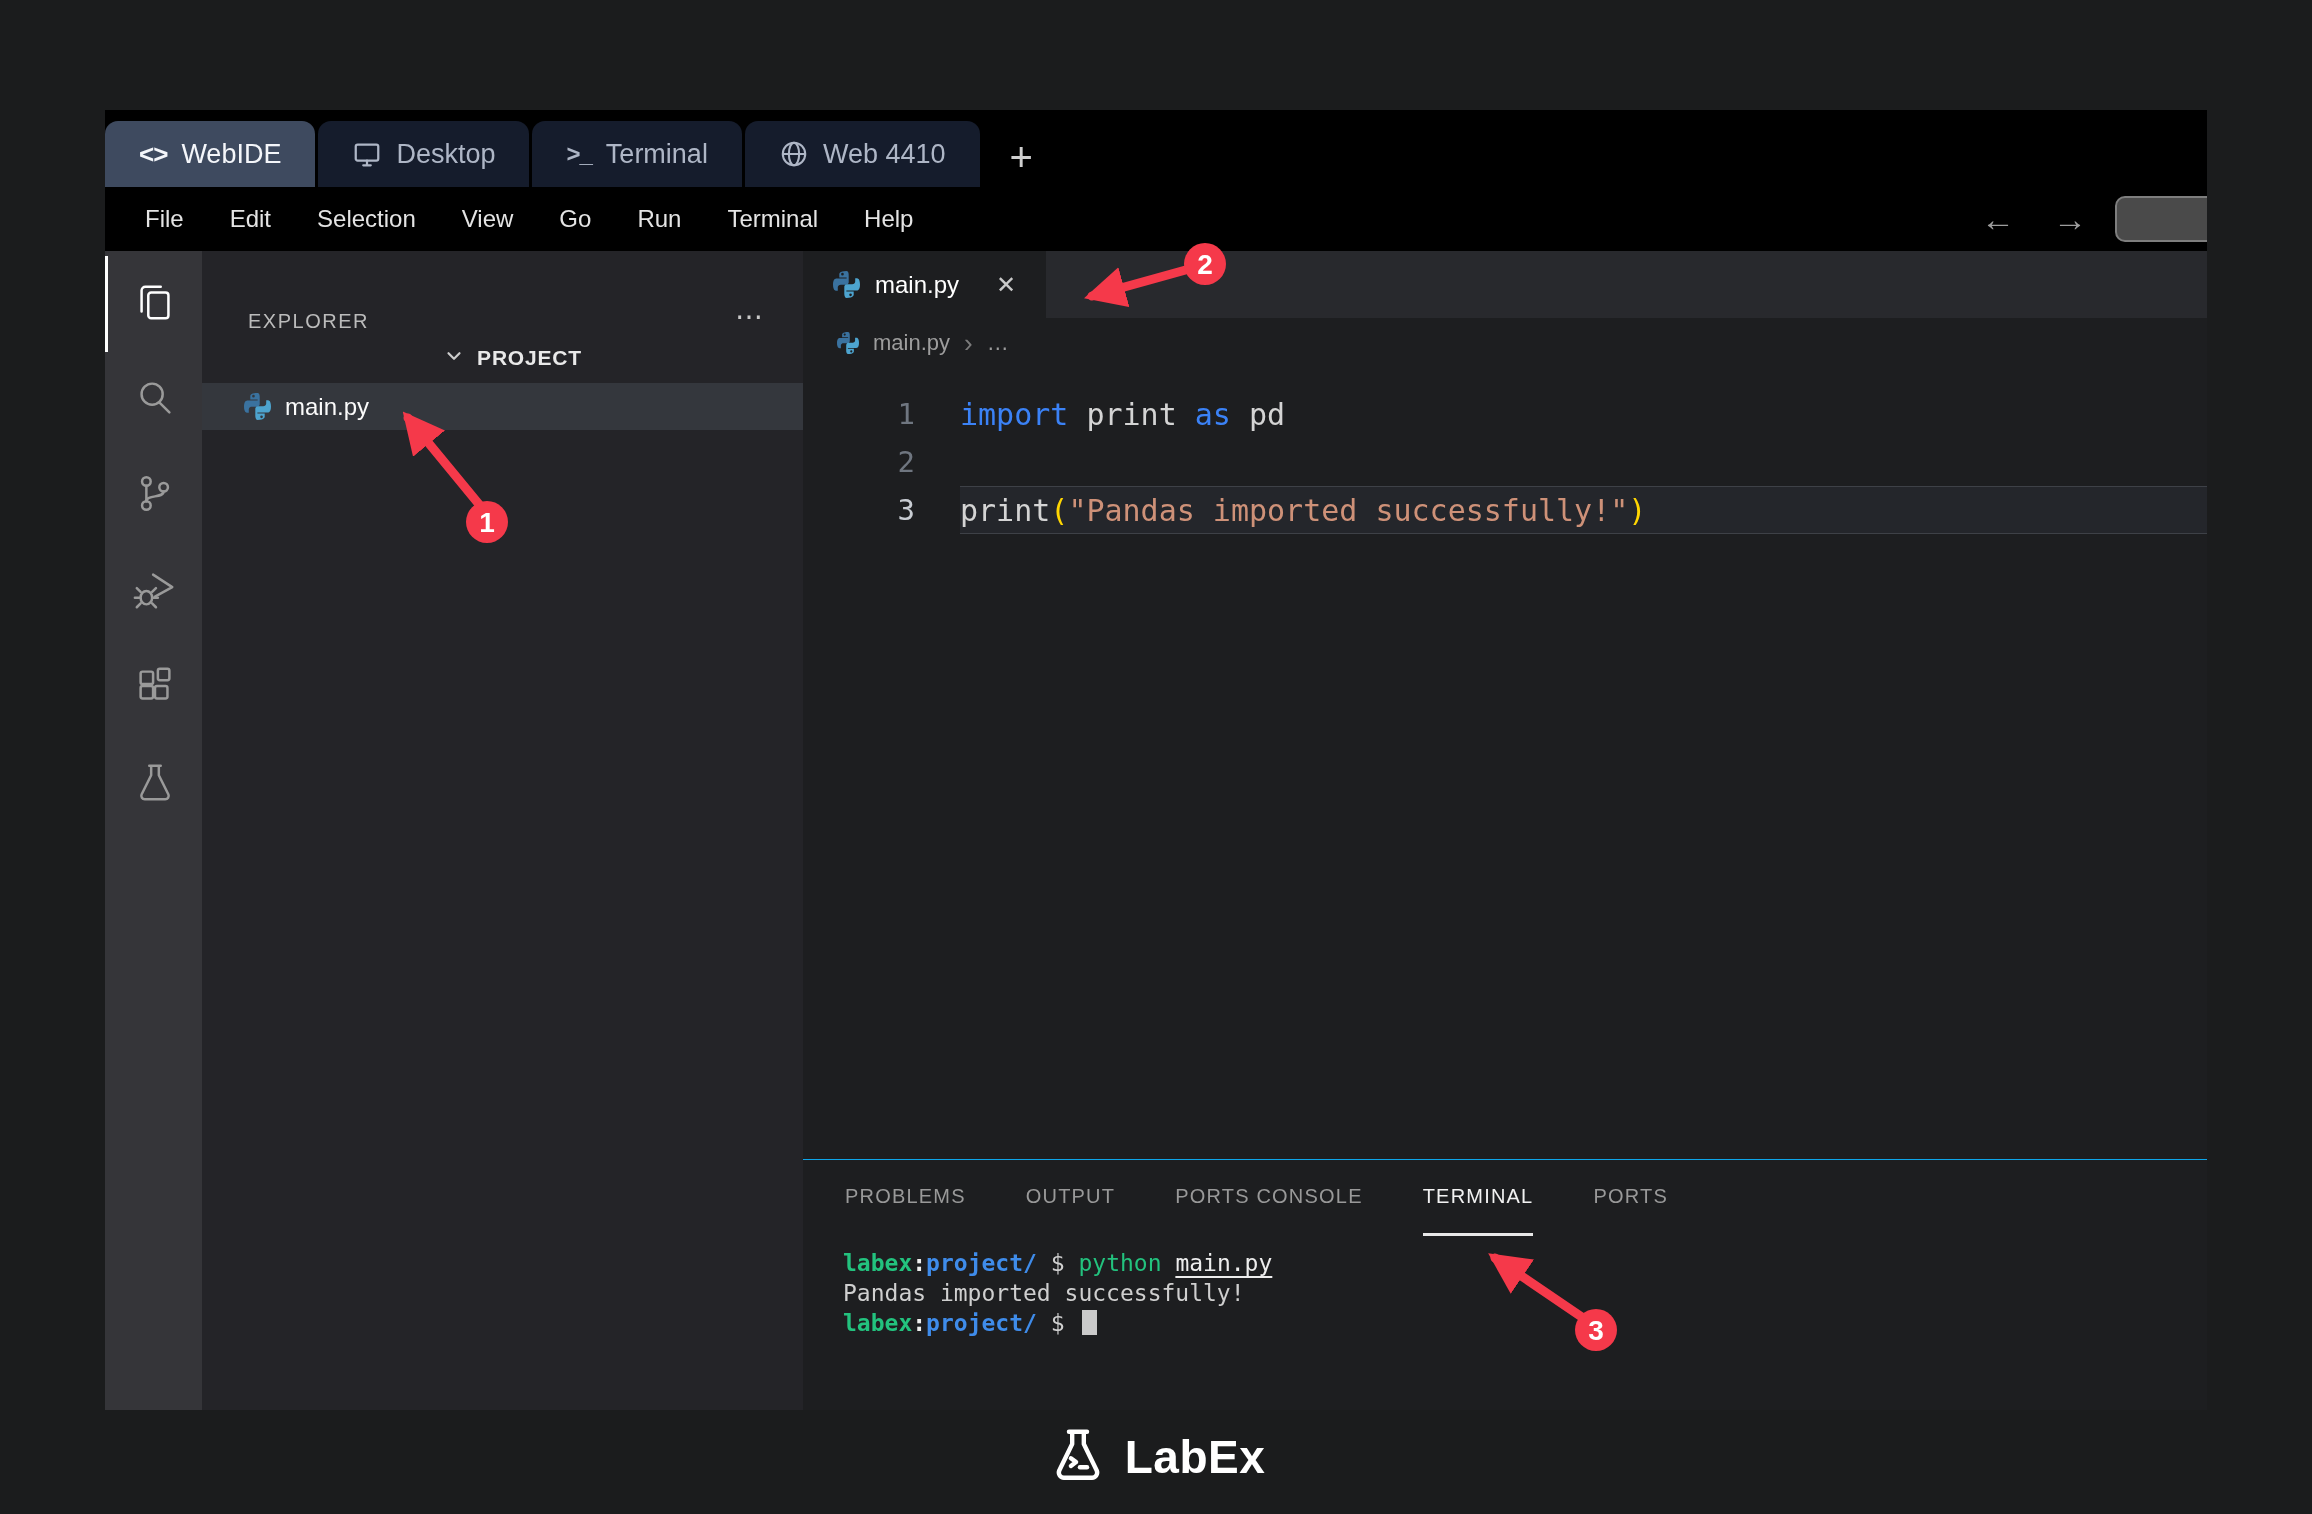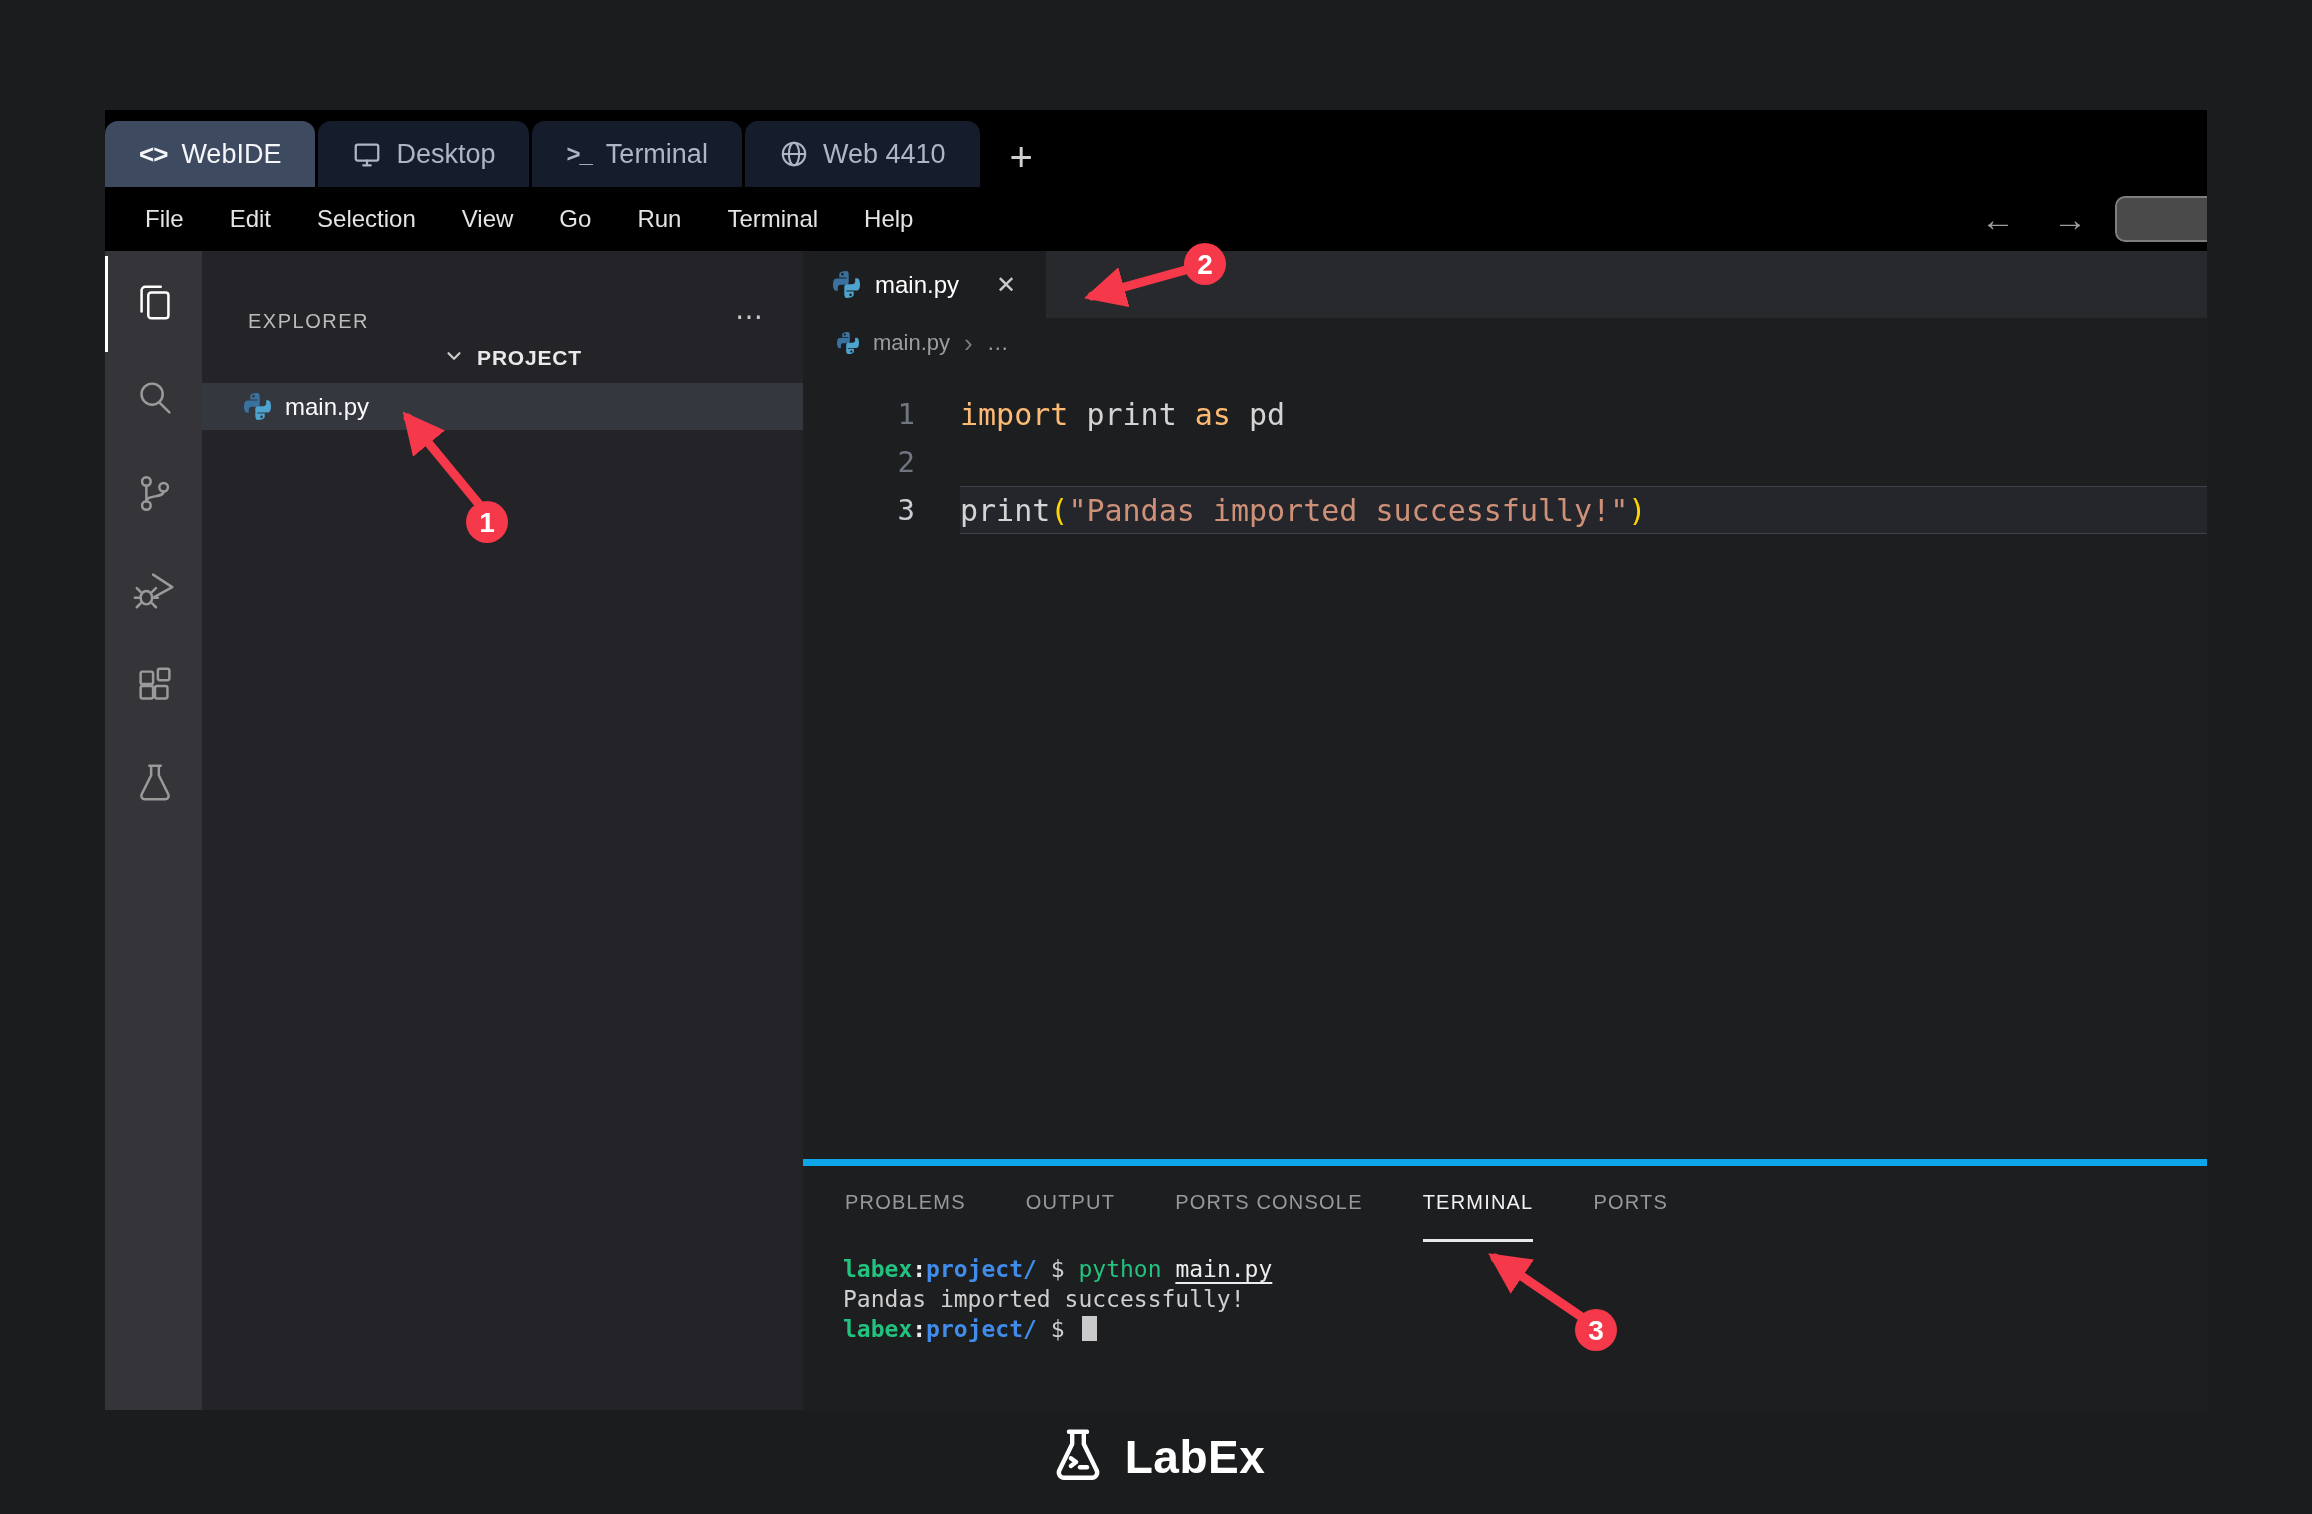--- a/index.html
+++ b/index.html
@@ -57,27 +57,27 @@
                 color:#9d9d9d; font-size:22px; flex-shrink:0; }
   .breadcrumb .sep { color:#7b7b7b; font-size:26px; }
 
   .code { flex:1; padding-top:22px; font-family:"DejaVu Sans Mono", monospace; font-size:30px; }
   .code-line { display:flex; height:48px; }
   .gutter { width:112px; text-align:right; color:#6f7680; font-size:29px; flex-shrink:0;
             display:flex; align-items:center; justify-content:flex-end; }
   .line-content { margin-left:45px; flex:1; white-space:pre; display:flex; align-items:center; }
   .code-line.current .gutter { color:#c9cdd3; }
   .code-line.current .line-content { background:#24262b; border-top:1px solid #3e4147; border-bottom:1px solid #3e4147; }
-  .tok-kw { color:#fdba74; }
+  .tok-kw { color:#3b82f6; }
   .tok-pl { color:#d4d4d4; }
   .tok-br { color:#ffd602; }
   .tok-st { color:#ce9178; }
 
   
-  .panel { height:251px; border-top:7px solid #0ea5e9; flex-shrink:0; }
+  .panel { height:251px; border-top:1px solid #0ea5e9; flex-shrink:0; }
   .panel-tabs { height:76px; display:flex; align-items:stretch; gap:60px; padding-left:42px;
                 font-size:20px; letter-spacing:1.2px; color:#999999; }
   .panel-tab { display:flex; align-items:center; border-bottom:3px solid transparent; }
   .panel-tab.active { color:#f2f2f2; border-bottom-color:#e8e8e8; }
   .terminal { margin-top:12px; padding-left:40px; font-family:"DejaVu Sans Mono", monospace;
               font-size:23px; line-height:30px; color:#cfcfcf; }
   .seg-g  { color:#23c27e; font-weight:bold; }
   .seg-g2 { color:#23c27e; }
   .seg-w  { color:#ededed; font-weight:bold; }
   .seg-b  { color:#3f8cea; font-weight:bold; }

